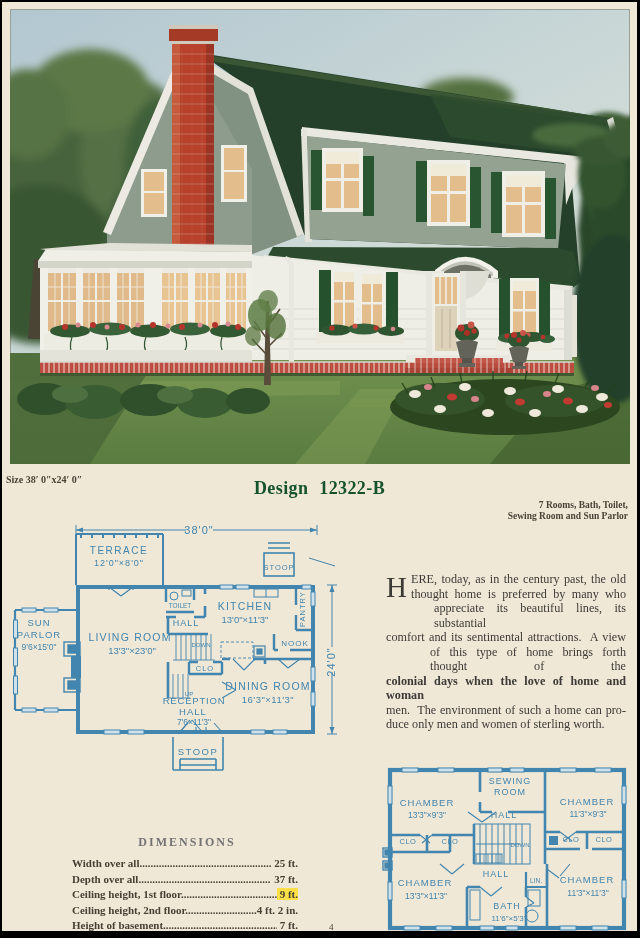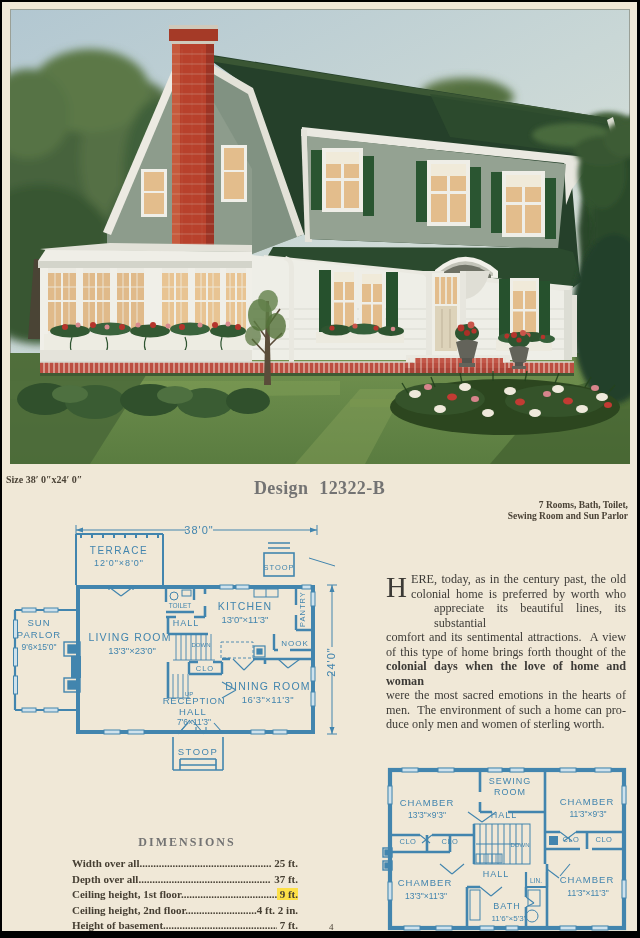--- a/index.html
+++ b/index.html
@@ -416,21 +416,21 @@
     <g stroke="#24431d" stroke-width="1.4" fill="none" opacity="0.9">
       <path d="M398,384 l-6,-10 M425,378 l-4,-10 M452,374 l-2,-10 M483,372 l0,-10 M515,372 l2,-10 M545,374 l4,-10 M575,378 l6,-10 M598,384 l7,-8"></path>
     </g>
   </g>
 
   <rect x="562" y="286" width="5" height="62" fill="#e4e3da"></rect>
 </svg>
 
 <div class="abs" style="left:4px;top:472px;font:bold 10px 'Liberation Serif',serif;color:#4a4236;">Size 38′ 0″x24′ 0″</div>
 
-<div class="abs" style="left:0;top:476px;width:635px;text-align:center;font:bold 18px 'Liberation Serif',serif;color:#737373;letter-spacing:0.4px;word-spacing:6px;">Design 12322-B</div>
+<div class="abs" style="left:0;top:476px;width:635px;text-align:center;font:bold 18px 'Liberation Serif',serif;color:#14532d;letter-spacing:0.4px;word-spacing:6px;">Design 12322-B</div>
 
 <div class="abs" style="right:9px;top:466px;text-align:right;font:bold 9.5px 'Liberation Serif',serif;color:#4a4236;line-height:10.8px;margin-top:32px;">7 Rooms, Bath, Toilet,<br>Sewing Room and Sun Parlor</div>
 
 <svg id="plan1" class="abs" style="left:6px;top:520px;" width="340" height="255" viewBox="0 0 340 255" fill="none" stroke="#4285ae" font-family="Liberation Sans, sans-serif">
 
   <g stroke-width="1">
     <path d="M68,8 L178,8 M205,8 L309,8"></path>
     <path d="M68,3 L68,13 M309,3 L309,13"></path>
     <path d="M68,8 l7,-2.5 l0,5 Z M309,8 l-7,-2.5 l0,5 Z" fill="#4285ae" stroke="none"></path>
   </g>
@@ -611,26 +611,25 @@
     <path d="M319,63 L329,63 M319,212 L329,212"></path>
     <path d="M324,63 l-2.5,7 l5,0 Z M324,212 l-2.5,-7 l5,0 Z" fill="#4285ae" stroke="none"></path>
     <path d="M301,36 L327,44"></path>
   </g>
   <text x="324" y="143" font-size="11" fill="#4285ae" stroke="none" text-anchor="middle" letter-spacing="1" transform="rotate(-90 324 140)">24'0"</text>
 </svg>
 
 <div class="abs" style="left:384px;top:570px;width:240px;font:12.2px 'Liberation Serif',serif;color:#3c3a36;line-height:14.55px;">
 <span style="position:absolute;left:0;top:1px;font-size:29px;line-height:29px;">H</span>
 <div style="padding-left:25px;text-align:justify;text-align-last:justify;">ERE, today, as in the century past, the old</div>
-<div style="padding-left:25px;text-align:justify;text-align-last:justify;">colonial home is preferred by worth who</div>
+<div style="padding-left:25px;text-align:justify;text-align-last:justify;">thought home is preferred by many who</div>
 <div style="text-align:justify;text-align-last:justify;margin-left:48px;">appreciate its beautiful lines, its substantial</div>
 <div style="text-align:justify;text-align-last:justify;">comfort and its sentimental attractions.&nbsp; A view</div>
-<div style="text-align:justify;text-align-last:justify;">of this type of home brings forth thought of the</div>
+<div style="text-align:justify;text-align-last:justify;margin-left:44px;">of this type of home brings forth thought of the</div>
 <div style="text-align:justify;text-align-last:justify;font-weight:bold;">colonial days when the love of home and woman</div>
-<div style="text-align:justify;text-align-last:justify;">were the most sacred emotions in the hearts of</div>
 <div style="text-align:justify;text-align-last:justify;">men.&nbsp; The environment of such a home can pro-</div>
 <div>duce only men and women of sterling worth.</div>
 </div>
 
 <div class="abs" style="left:60px;top:833px;width:250px;text-align:center;font:bold 12px 'Liberation Serif',serif;letter-spacing:2px;color:#737373;">DIMENSIONS</div>
 
 <div class="abs" style="left:70px;top:855px;width:226px;font:bold 11px 'Liberation Serif',serif;color:#463f33;">
   <div style="position:relative;height:15.5px;white-space:nowrap;overflow:hidden;">Width over all................................................<span style="position:absolute;right:0;background:#f0e8d7;">25 ft.</span></div>
   <div style="position:relative;height:15.5px;white-space:nowrap;overflow:hidden;">Depth over all................................................<span style="position:absolute;right:0;background:#f0e8d7;">37 ft.</span></div>
   <div style="position:relative;height:15.5px;white-space:nowrap;overflow:hidden;">Ceiling height, 1st floor..........................................<span style="position:absolute;right:0;background:#fde047;">&nbsp;9 ft.</span></div>

